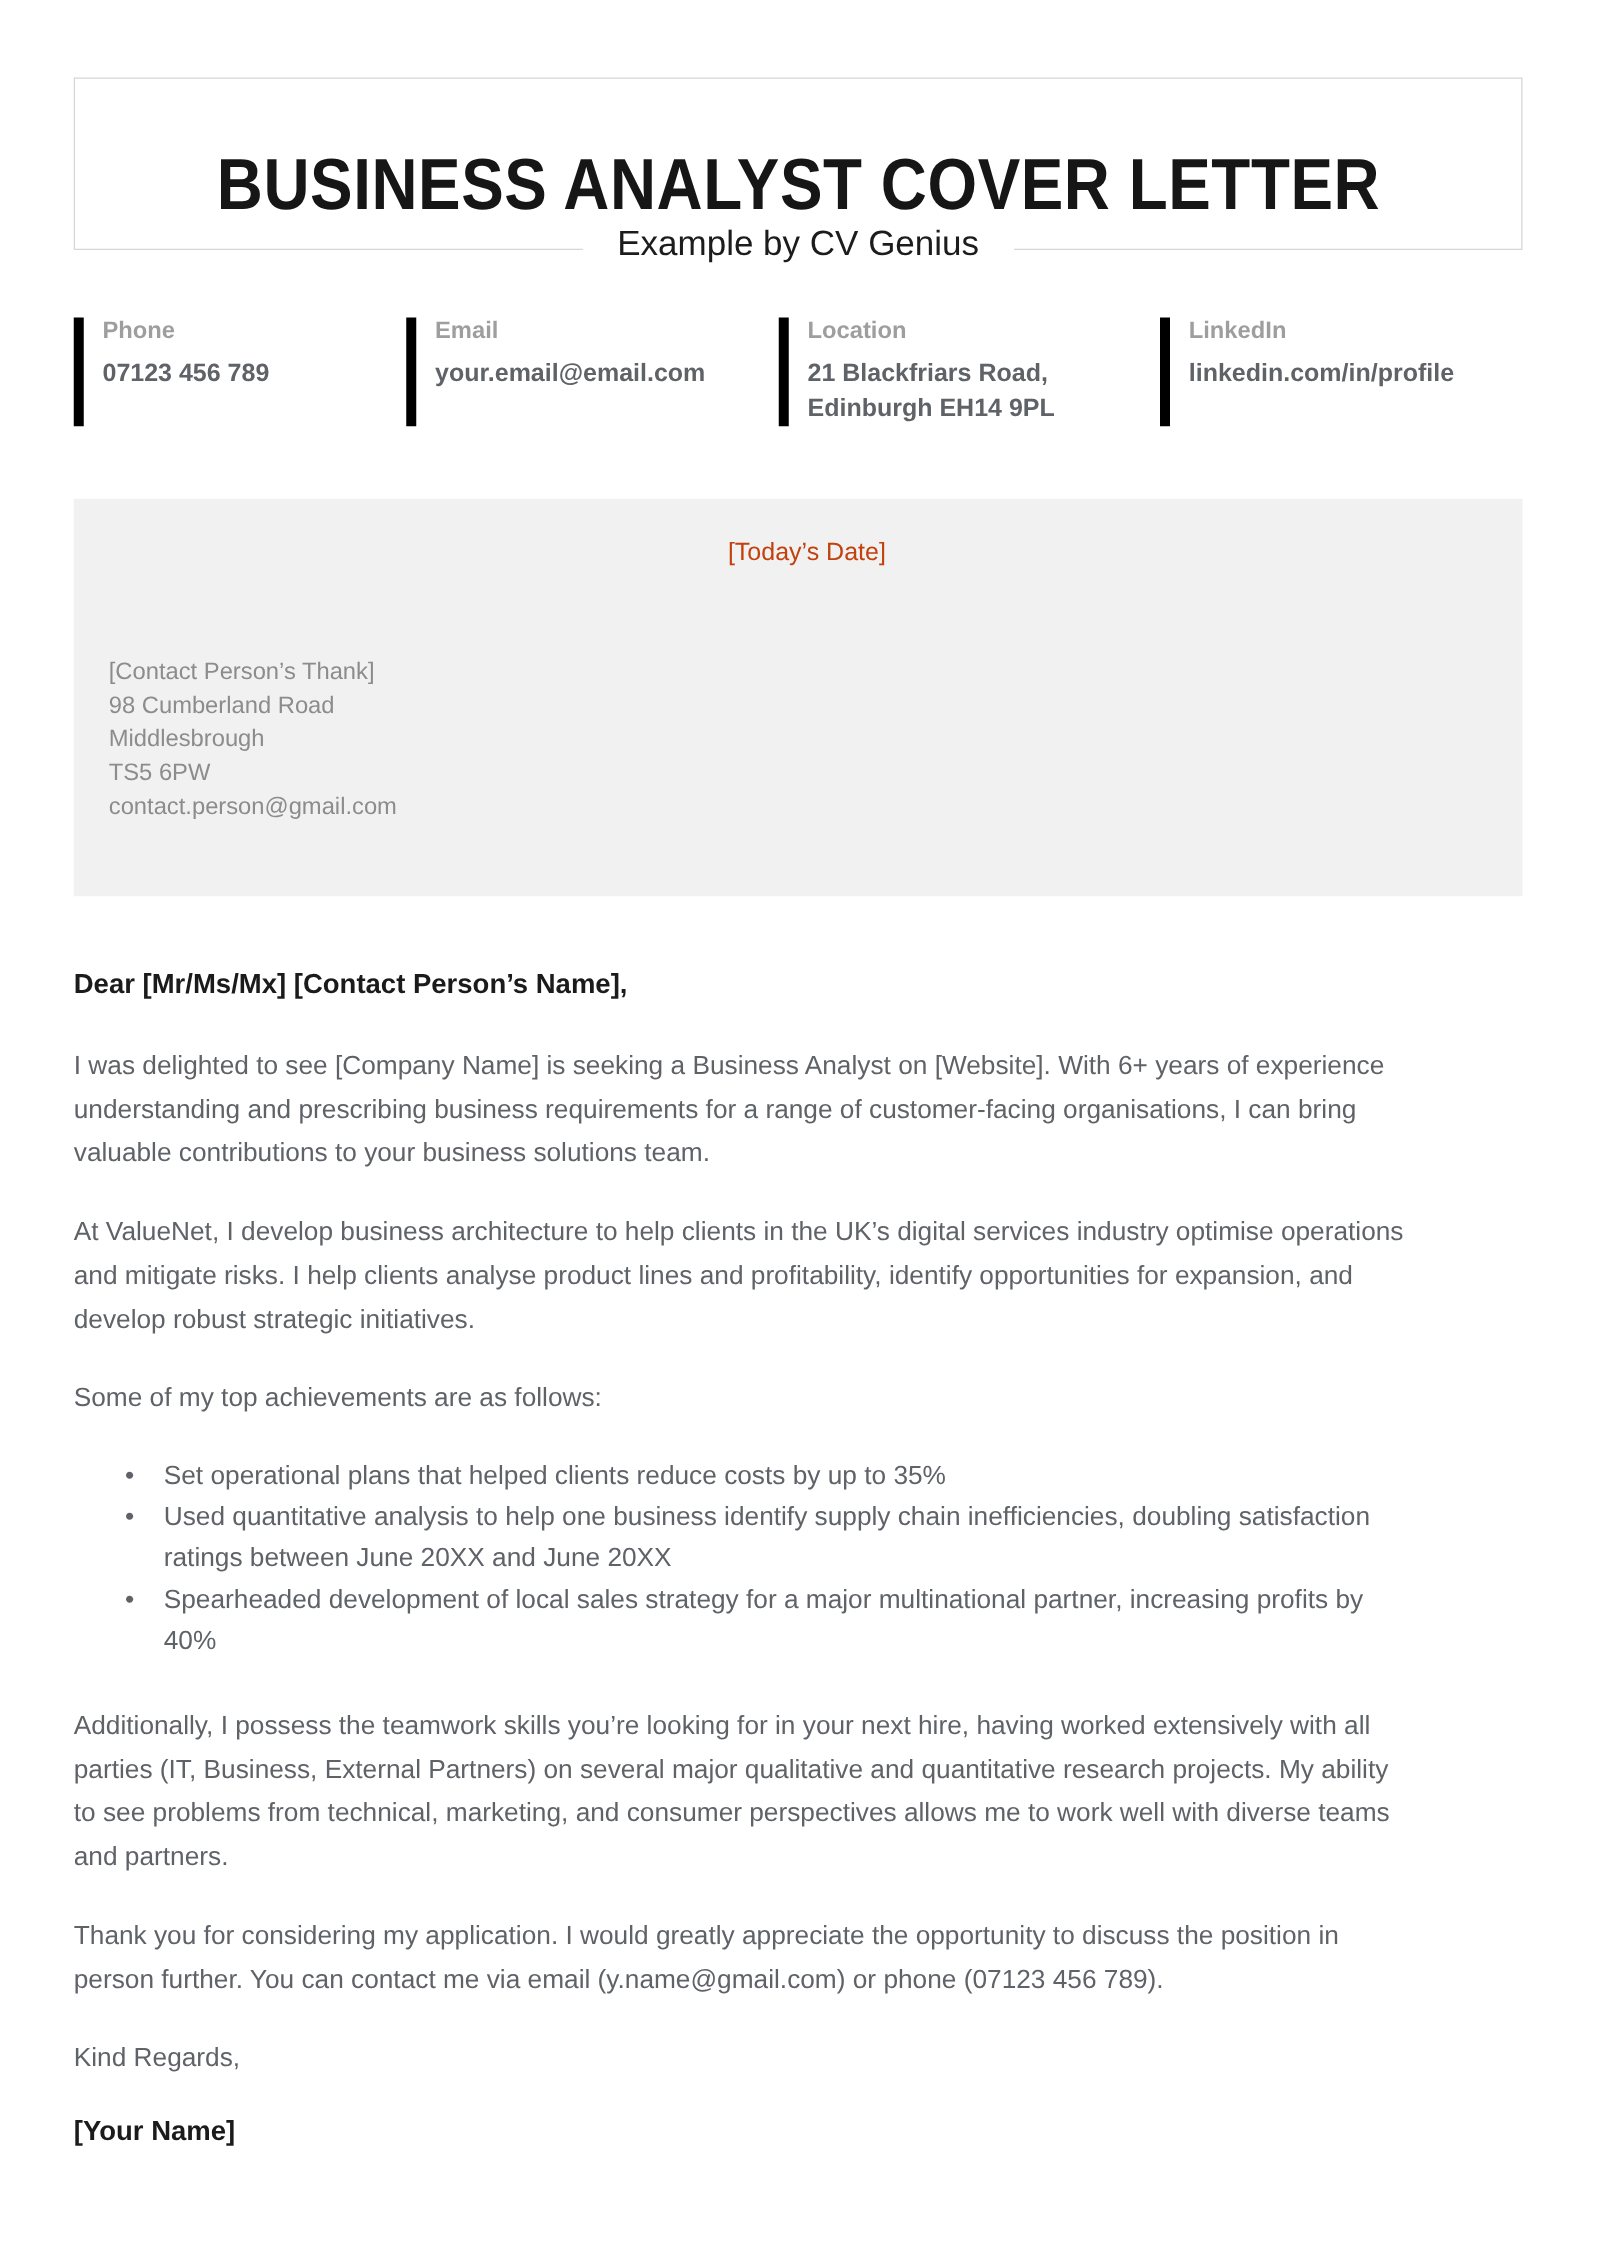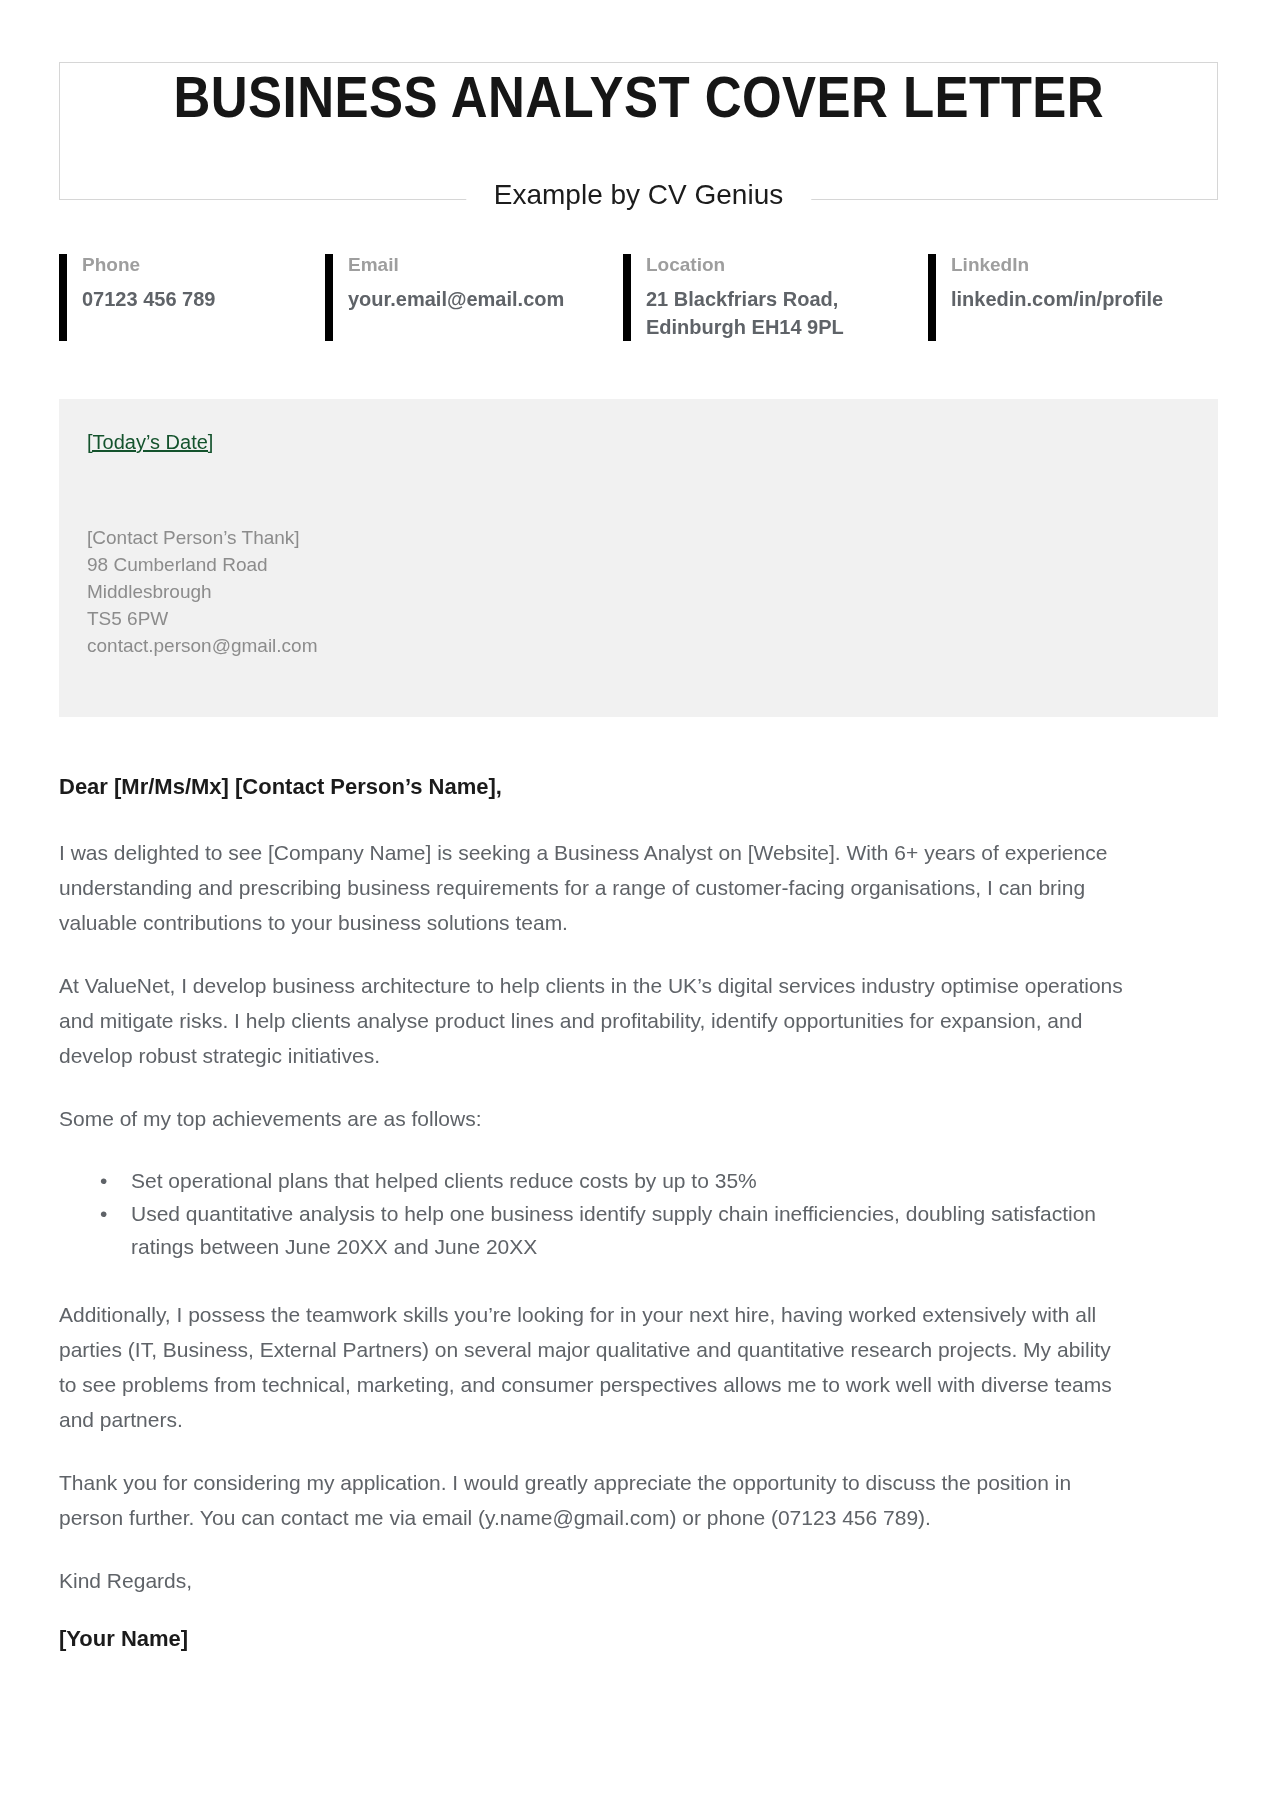--- a/index.html
+++ b/index.html
@@ -9,21 +9,21 @@
     font-family: "Liberation Sans", "DejaVu Sans", sans-serif;
     overflow: hidden;
   }
   .page { width: 1159px; margin-left: 59px; padding-top: 62px; }
 
   
   .header-box {
     position: relative;
     height: 138px;
     border: 1px solid #d6d6d6;
-    display: flex; align-items: flex-start; justify-content: center;
+    display: flex; align-items: flex-end; justify-content: center;
     padding-bottom: 18px;
     box-sizing: border-box;
   }
   .header-title {
     font-size: 58px; font-weight: 700; color: #161616;
     transform: scaleX(0.88); transform-origin: center;
     letter-spacing: 0.5px; white-space: nowrap;
   }
   .header-subtitle {
     position: absolute; left: 50%; bottom: -10px;
@@ -44,21 +44,21 @@
   .contact-value { margin-top: 9px; font-size: 20px; color: #5f6368; line-height: 28px; }
 
   
   .recipient-box {
     margin-top: 58px;
     background: #f1f1f1;
     padding: 30px 14px 32px 28px;
     box-sizing: border-box;
     min-height: 318px;
   }
-  .todays-date { text-align: left; font-size: 20px; color: #14532d; line-height: 27px; text-decoration: underline; }
+  .todays-date { text-align: center; font-size: 20px; color: #c2410c; line-height: 27px; }
   .recipient-address { margin-top: 68px; font-size: 19px; color: #8c8c8c; line-height: 27px; }
 
   
   .letter { margin-top: 56px; color: #5f6368; font-size: 21px; line-height: 35px; }
   .letter .salutation {
     font-weight: 700; color: #1b1b1b; font-size: 22px;
     line-height: 28px; margin: 0 0 34px;
   }
   .letter .para { margin: 0 0 28px; max-width: 1070px; }
   ul.achievements { list-style: none; margin: 26px 0 34px; padding: 0 0 0 39px; max-width: 1040px; }
@@ -118,20 +118,21 @@
     <p class="salutation">Dear [Mr/Ms/Mx] [Contact Person’s Name],</p>
 
     <p class="para">I was delighted to see [Company Name] is seeking a Business Analyst on [Website]. With 6+ years of experience understanding and prescribing business requirements for a range of customer-facing organisations, I can bring valuable contributions to your business solutions team.</p>
     <p class="para">At ValueNet, I develop business architecture to help clients in the UK’s digital services industry optimise operations and mitigate risks. I help clients analyse product lines and profitability, identify opportunities for expansion, and develop robust strategic initiatives.</p>
 
     <p class="para">Some of my top achievements are as follows:</p>
 
     <ul class="achievements">
       <li>Set operational plans that helped clients reduce costs by up to 35%</li>
       <li>Used quantitative analysis to help one business identify supply chain inefficiencies, doubling satisfaction ratings between June 20XX and June 20XX</li>
+      <li>Spearheaded development of local sales strategy for a major multinational partner, increasing profits by 40%</li>
     </ul>
 
     <p class="para">Additionally, I possess the teamwork skills you’re looking for in your next hire, having worked extensively with all parties (IT, Business, External Partners) on several major qualitative and quantitative research projects. My ability to see problems from technical, marketing, and consumer perspectives allows me to work well with diverse teams and partners.</p>
     <p class="para">Thank you for considering my application. I would greatly appreciate the opportunity to discuss the position in person further. You can contact me via email (y.name@gmail.com) or phone (07123 456 789).</p>
 
     <p class="para sign-off">Kind Regards,</p>
     <p class="signature">[Your Name]</p>
   </div>
 
 </div>

